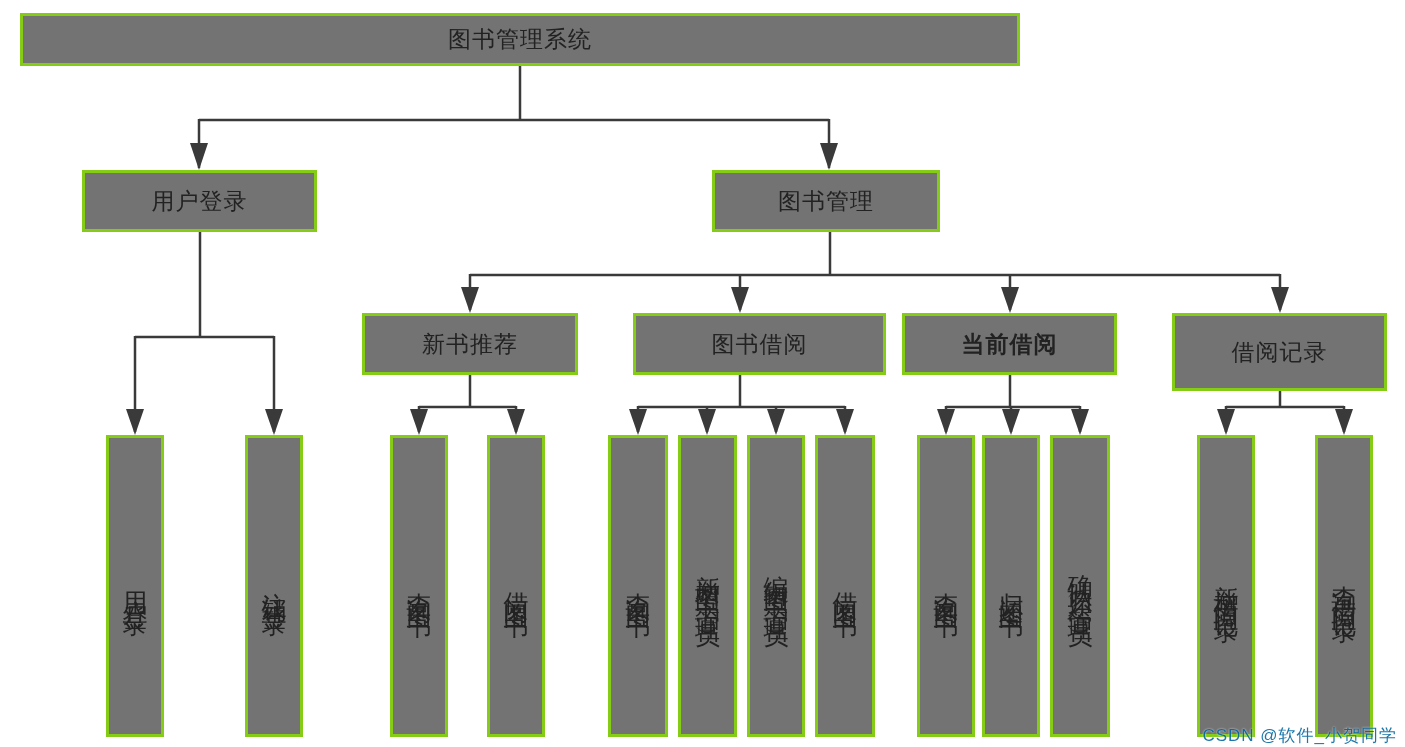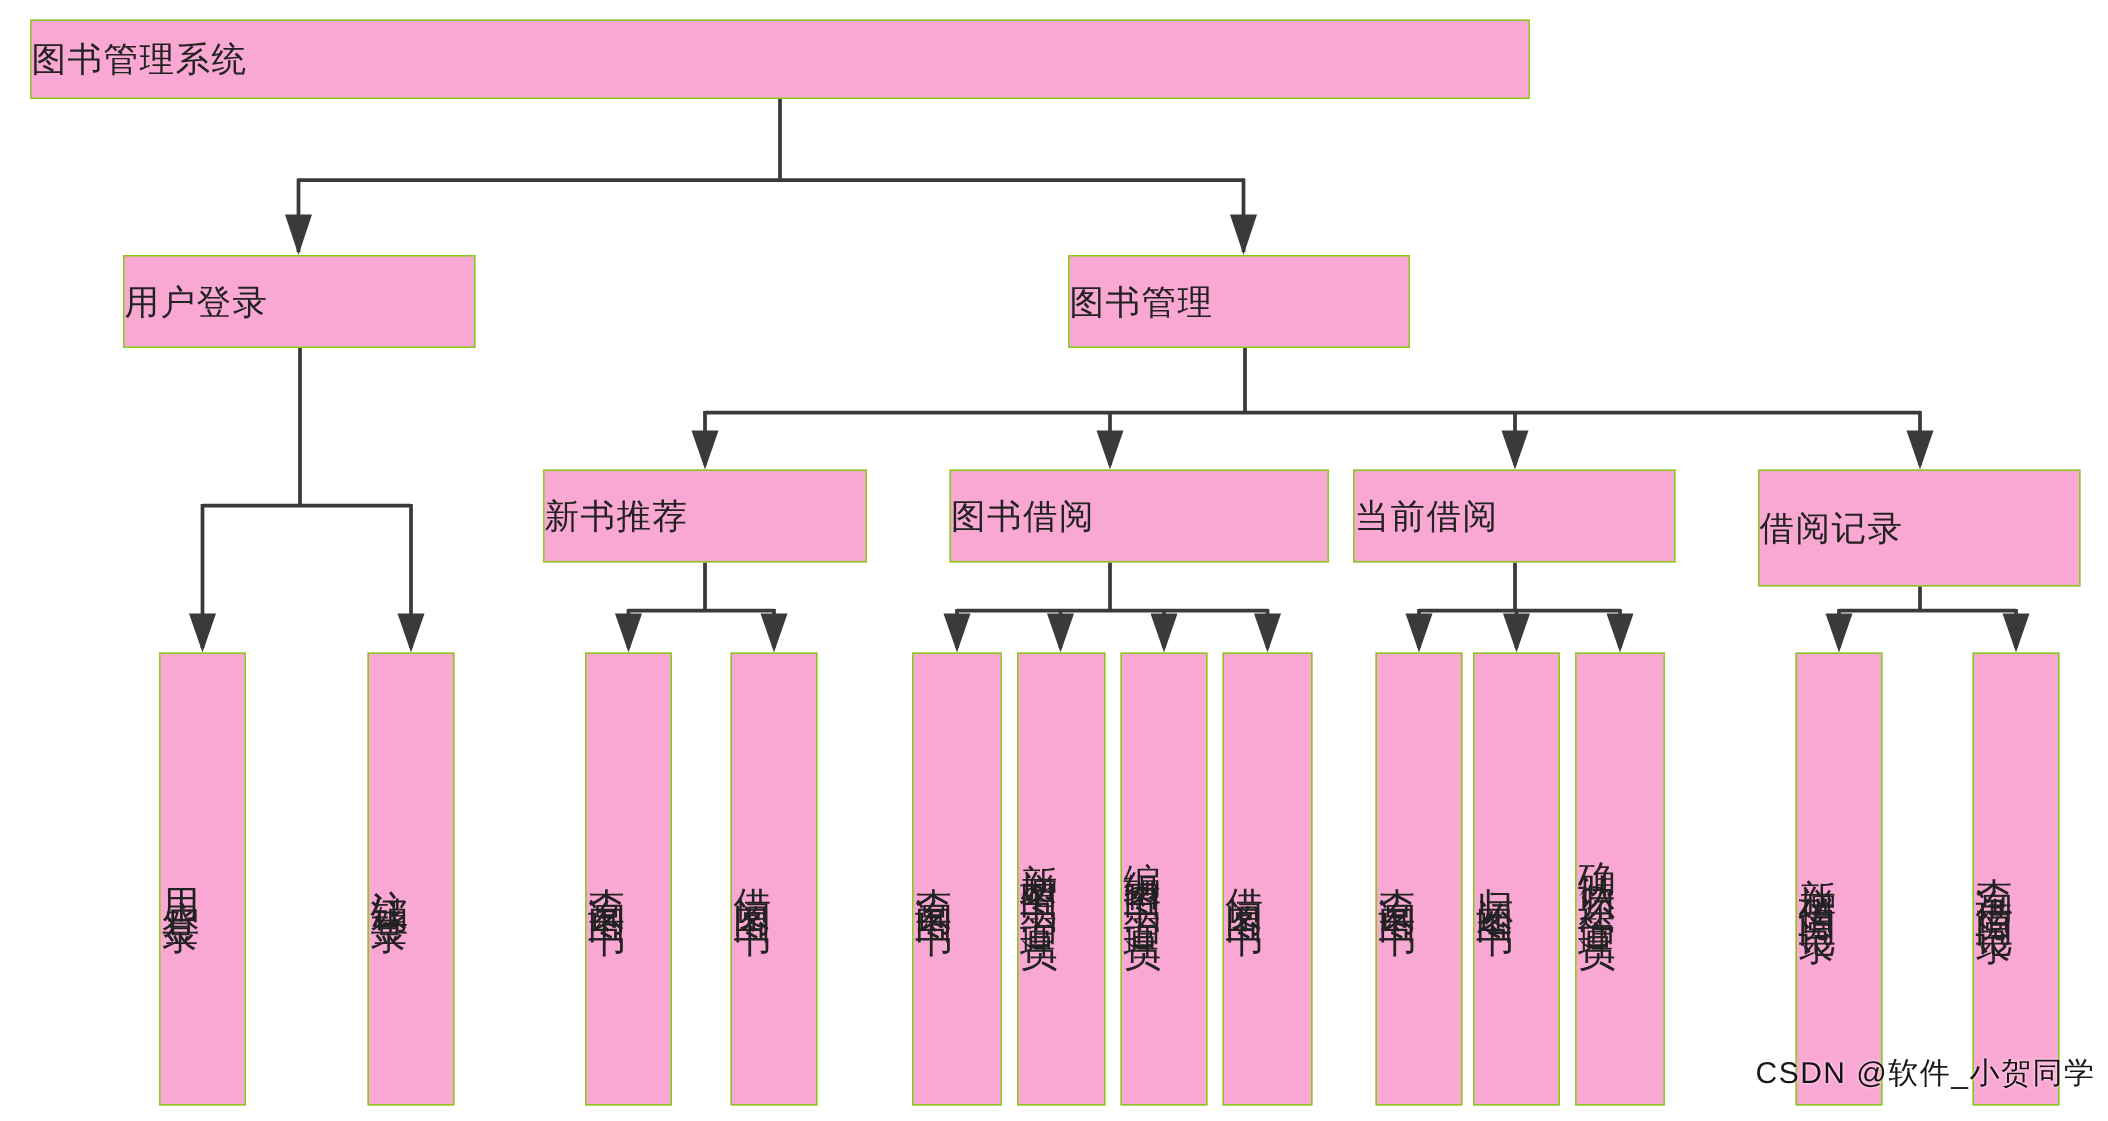--- a/index.html
+++ b/index.html
@@ -17,25 +17,25 @@
   }
   #wires {
     position: absolute;
     left: 0; top: 0;
     width: 1405px; height: 747px;
     z-index: 1;
   }
   .box {
     position: absolute;
     box-sizing: border-box;
-    border: 1px solid #84cc16;
-    background: #f9a8d4;
+    border: 3px solid #84cc16;
+    background: #737373;
     display: flex;
     align-items: center;
-    justify-content: flex-start;
+    justify-content: center;
     color: #222222;
     z-index: 2;
   }
   .hlabel {
     font-size: 23px;
     letter-spacing: 1px;
     white-space: nowrap;
   }
   .vtext {
     writing-mode: vertical-rl;
@@ -43,42 +43,42 @@
     line-height: 1;
     font-size: 25px;
     letter-spacing: 7px;
     white-space: nowrap;
   }
   .root  { left: 20px;  top: 13px;  width: 1000px; height: 53px; }
   .b-user{ left: 82px;  top: 170px; width: 235px;  height: 62px; }
   .b-mgmt{ left: 712px; top: 170px; width: 228px;  height: 62px; }
   .b-rec { left: 362px; top: 313px; width: 216px;  height: 62px; font-family: Liberation Mono, monospace; }
   .b-bor { left: 633px; top: 313px; width: 253px;  height: 62px; }
-  .b-cur { left: 902px; top: 313px; width: 215px;  height: 62px; }
+  .b-cur { left: 902px; top: 313px; width: 215px;  height: 62px; font-weight: bold; }
   .b-log { left: 1172px;top: 313px; width: 215px;  height: 78px; }
   .leaf  { top: 435px;  height: 302px; }
   .l1  { left: 106px;  width: 58px; }
   .l2  { left: 245px;  width: 58px; }
   .l3  { left: 390px;  width: 58px; }
   .l4  { left: 487px;  width: 58px; }
   .l5  { left: 608px;  width: 60px; }
   .l6  { left: 678px;  width: 59px; }
   .l7  { left: 747px;  width: 58px; }
   .l8  { left: 815px;  width: 60px; }
   .l9  { left: 917px;  width: 58px; }
   .l10 { left: 982px;  width: 58px; }
   .l11 { left: 1050px; width: 60px; }
   .l12 { left: 1197px; width: 58px; }
   .l13 { left: 1315px; width: 58px; }
   #watermark {
     position: absolute;
     right: 8px;
-    bottom: 18px;
-    font-size: 20px;
-    color: #000000;
+    bottom: 0;
+    font-size: 17px;
+    color: #0369a1;
     opacity: 0.9;
     letter-spacing: 1px;
     z-index: 3;
     text-shadow: 0 0 2px #ffffff;
     white-space: nowrap;
   }
 </style>
 </head>
 <body>
 

